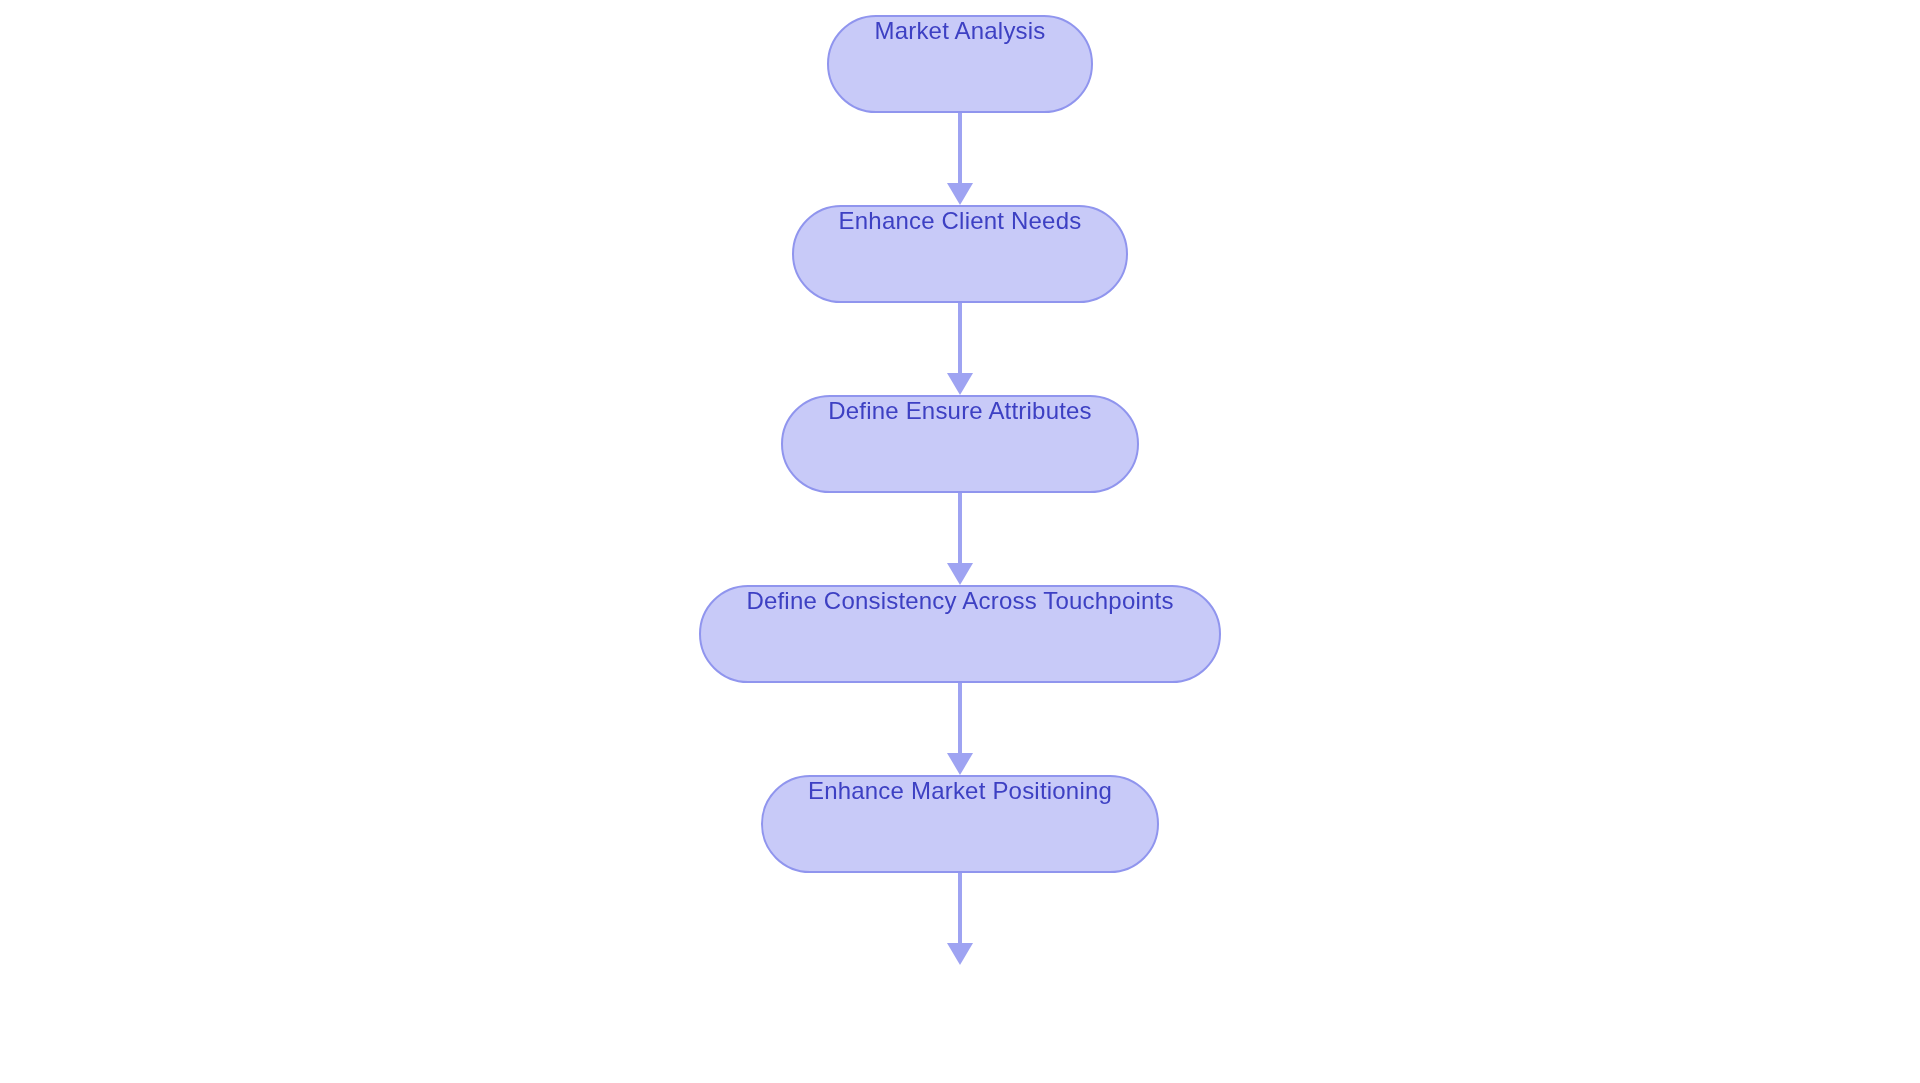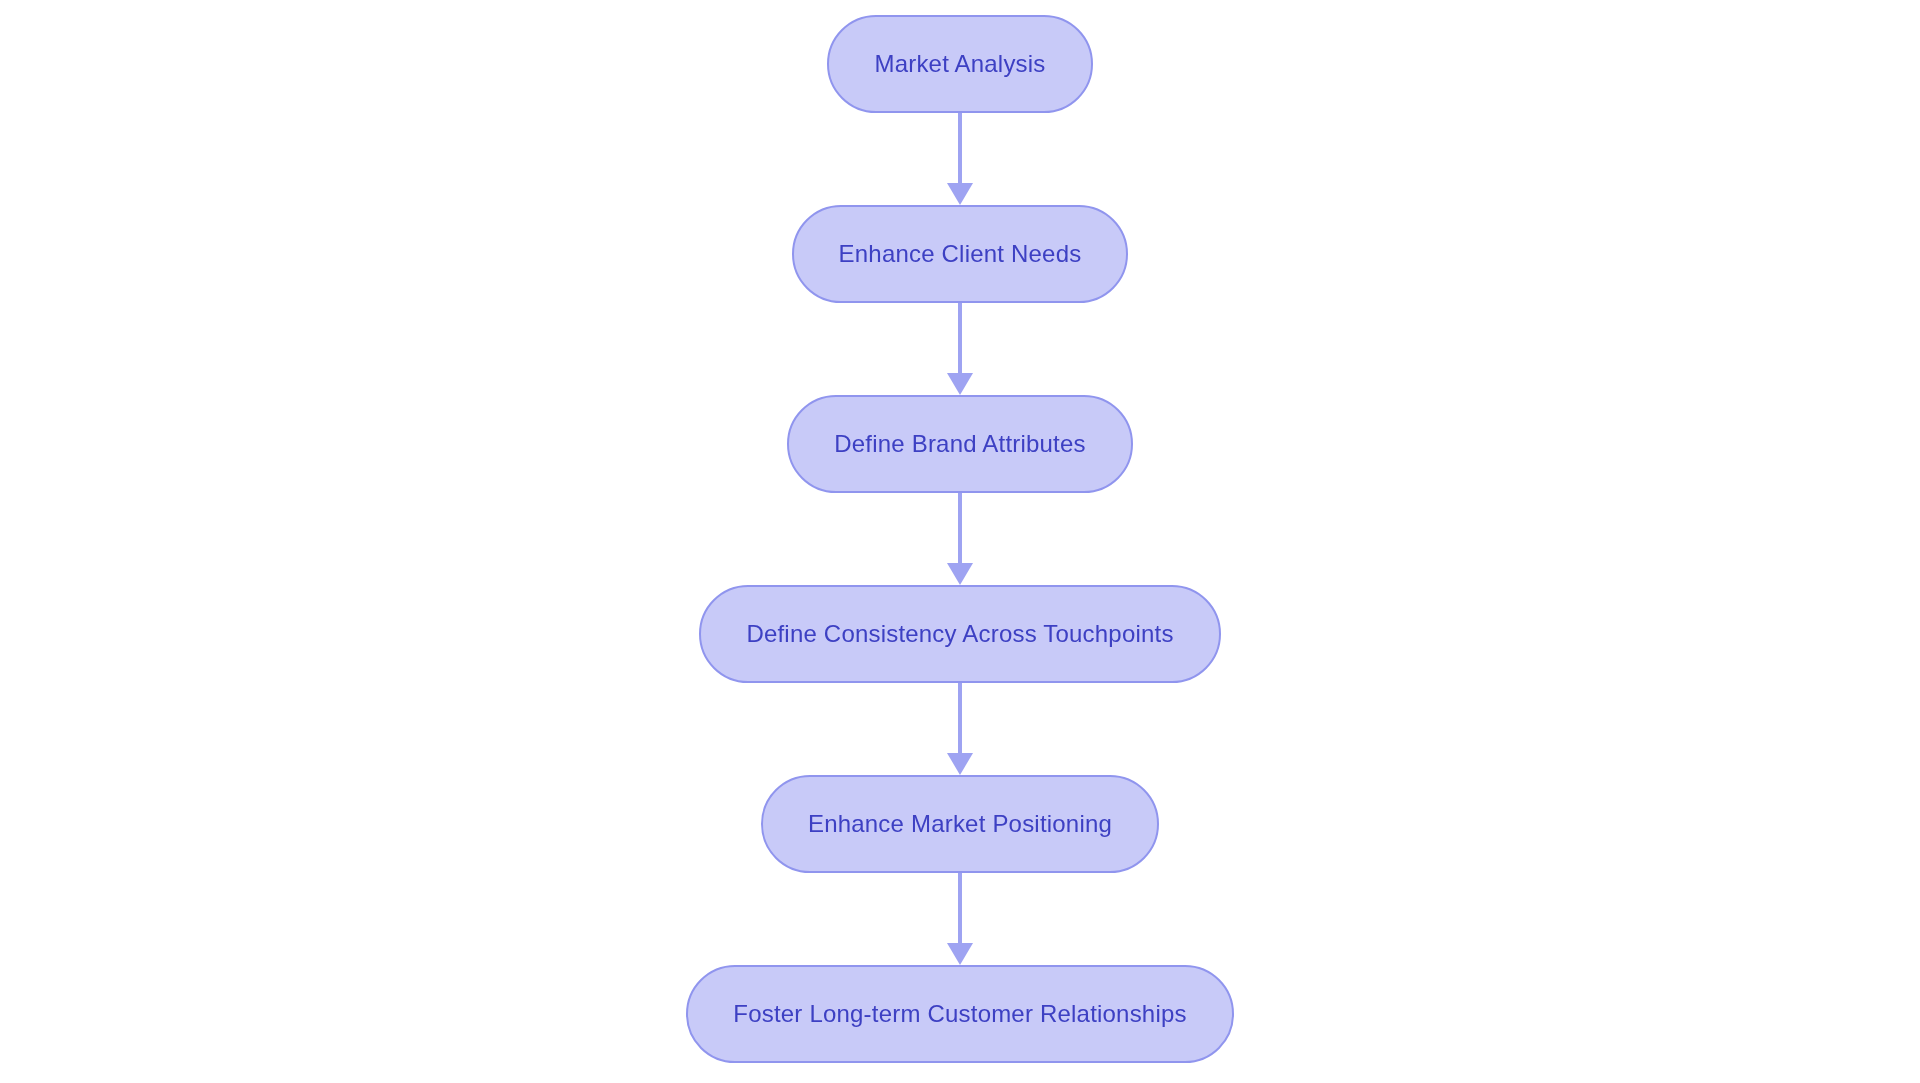--- a/index.html
+++ b/index.html
@@ -27,21 +27,20 @@
     padding-top: 15px;
   }
   .flow-node {
     height: 98px;
     min-height: 98px;
     border-radius: 49px;
     background: var(--node-fill);
     border: 2px solid var(--node-border);
     color: var(--node-text);
     display: flex;
-    align-items: center;
     justify-content: center;
     padding: 0 45px;
     font-size: 24px;
     font-weight: 500;
     letter-spacing: 0.2px;
     white-space: nowrap;
   }
   .connector {
     height: 92px;
     min-height: 92px;
@@ -79,21 +78,21 @@
   <div class="flow-node">
     <span>Enhance Client Needs</span>
   </div>
 
   <div class="connector">
     <div class="line"></div>
     <div class="head"></div>
   </div>
 
   <div class="flow-node">
-    <span>Define Brand Attributes</span>
+    <span>Define Ensure Attributes</span>
   </div>
 
   <div class="connector">
     <div class="line"></div>
     <div class="head"></div>
   </div>
 
   <div class="flow-node">
     <span>Define Consistency Across Touchpoints</span>
   </div>
@@ -105,17 +104,14 @@
 
   <div class="flow-node">
     <span>Enhance Market Positioning</span>
   </div>
 
   <div class="connector">
     <div class="line"></div>
     <div class="head"></div>
   </div>
 
-  <div class="flow-node">
-    <span>Foster Long-term Customer Relationships</span>
-  </div>
 
 </div>
 
 </body></html>

